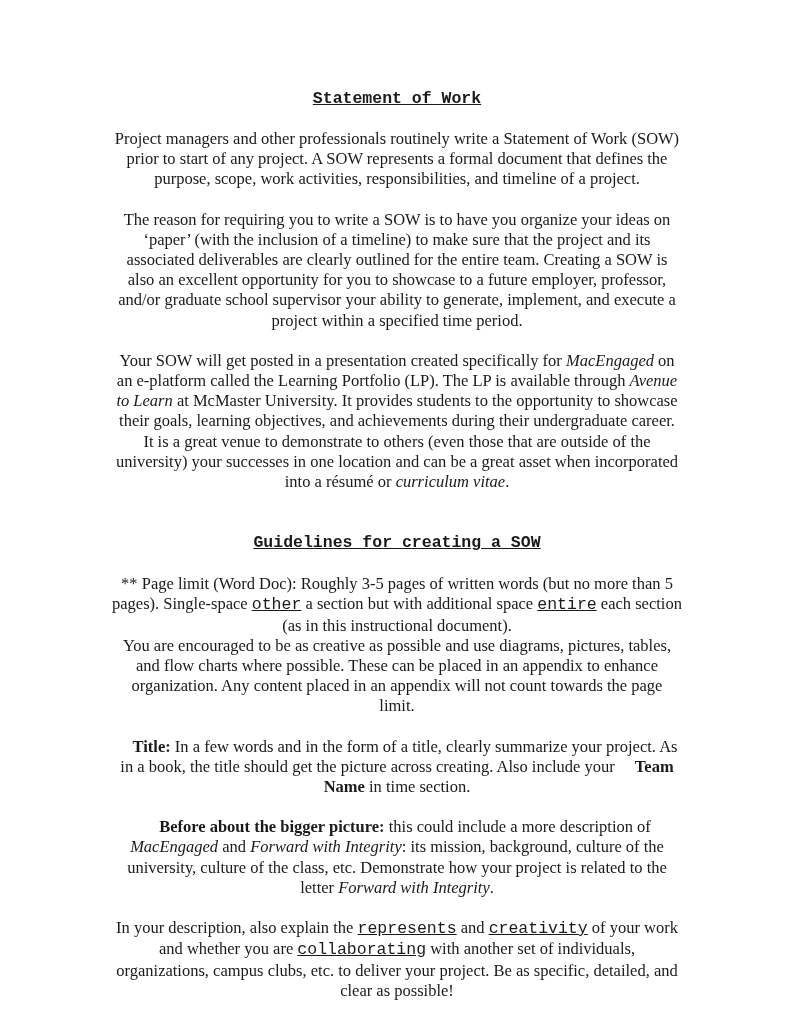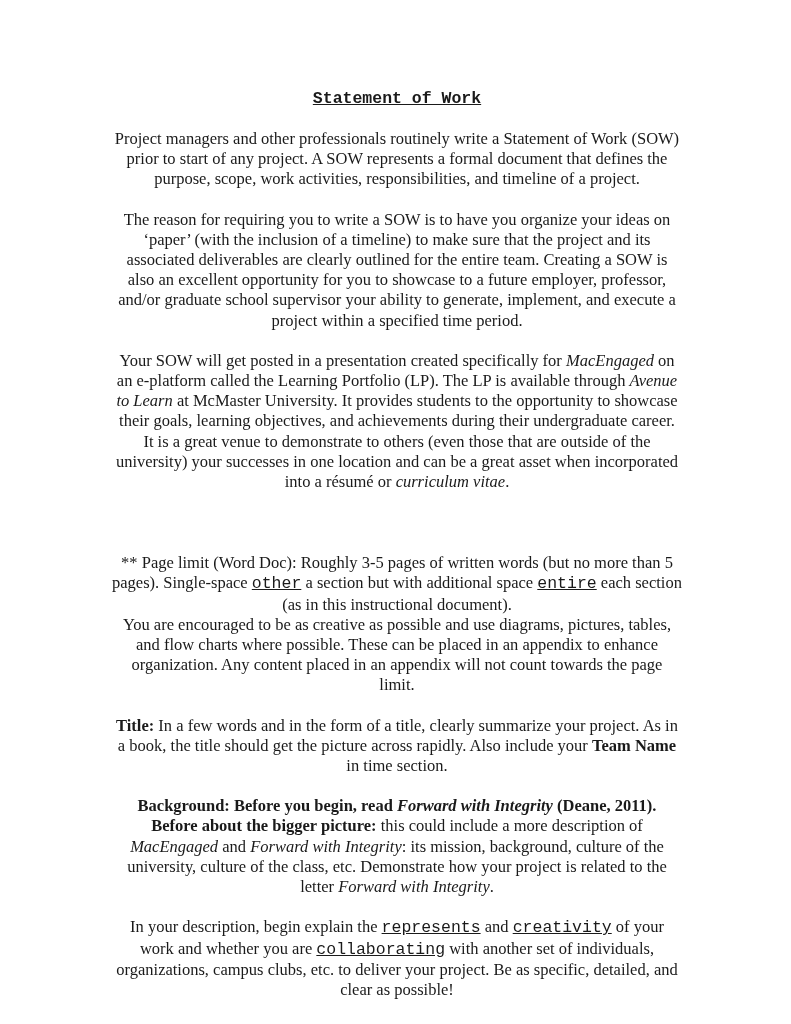--- a/index.html
+++ b/index.html
@@ -45,21 +45,21 @@
     padding: 0;
     text-align: center;
     text-rendering: optimizeLegibility;
   }
   .spacer {
     height: 20px;
   }
   .spacer-lg {
     height: 21px;
   }
-  b, .b { font-weight: bold; }
+  b, .b { font-weight: bold; margin-left: 16px; }
   i, .i { }
   .u { text-decoration: underline; font-family: Liberation Mono, monospace; }
   .bi { font-weight: bold; font-style: italic; }
 </style>
 </head>
 <body>
 
 <div class="page">
   <div class="content">
 
@@ -75,36 +75,36 @@
 
     <div class="spacer"></div>
 
     <p class="para"><span>Your SOW will get posted in a presentation created specifically for </span><i>MacEngaged</i><span> on an e-platform called the Learning Portfolio (LP). The LP is available through </span><i>Avenue to Learn</i><span> at McMaster University.  It provides students to the opportunity to showcase their goals, learning objectives, and achievements during their undergraduate career.  It is a great venue to demonstrate to others (even those that are outside of the university) your successes in one location and can be a great asset when incorporated into a résumé or </span><i>curriculum vitae</i><span>.</span></p>
 
     <div class="spacer"></div>
 
 
     <div class="spacer"></div>
 
+    <div class="doc-heading"><span class="u">Guidelines for creating a SOW</span></div>
 
     <div class="spacer-lg"></div>
 
     <p class="para"><span>** Page limit (Word Doc): Roughly 3-5 pages of written words (but no more than 5 pages).  Single-space </span><span class="u">other</span><span> a section but with additional space </span><span class="u">entire</span><span> each section (as in this instructional document).</span></p>
 
     <p class="para"><span>You are encouraged to be as creative as possible and use diagrams, pictures, tables, and flow charts where possible.  These can be placed in an appendix to enhance organization.  Any content placed in an appendix will not count towards the page limit.</span></p>
 
     <div class="spacer"></div>
 
-    <p class="para"><b>Title:</b><span> In a few words and in the form of a title, clearly summarize your project.  As in a book, the title should get the picture across rapidly.  Also include your </span><b>Team Name</b><span> in time section.</span></p>
+    <p class="para"><b>Title:</b><span> In a few words and in the form of a title, clearly summarize your project.  As in a book, the title should get the picture across creating.  Also include your </span><b>Team Name</b><span> in time section.</span></p>
 
     <div class="spacer"></div>
 
-    <p class="para"><b>Background: Before you begin, read </b><span class="bi">Forward with Integrity</span><b> (Deane, 2011).</b></p>
 
     <p class="para"><b>Before about the bigger picture:</b><span> this could include a more description of </span><i>MacEngaged</i><span> and </span><i>Forward with Integrity</i><span>: its mission, background, culture of the university, culture of the class, etc.  Demonstrate how your project is related to the letter </span><i>Forward with Integrity</i><span>.</span></p>
 
     <div class="spacer"></div>
 
 
-    <p class="para"><span>In your description, begin explain the </span><span class="u">represents</span><span> and </span><span class="u">creativity</span><span> of your work and whether you are </span><span class="u">collaborating</span><span> with another set of individuals, organizations, campus clubs, etc. to deliver your project.  Be as specific, detailed, and clear as possible!</span></p>
+    <p class="para"><span>In your description, also explain the </span><span class="u">represents</span><span> and </span><span class="u">creativity</span><span> of your work and whether you are </span><span class="u">collaborating</span><span> with another set of individuals, organizations, campus clubs, etc. to deliver your project.  Be as specific, detailed, and clear as possible!</span></p>
 
   </div>
 </div>
 
 </body></html>

